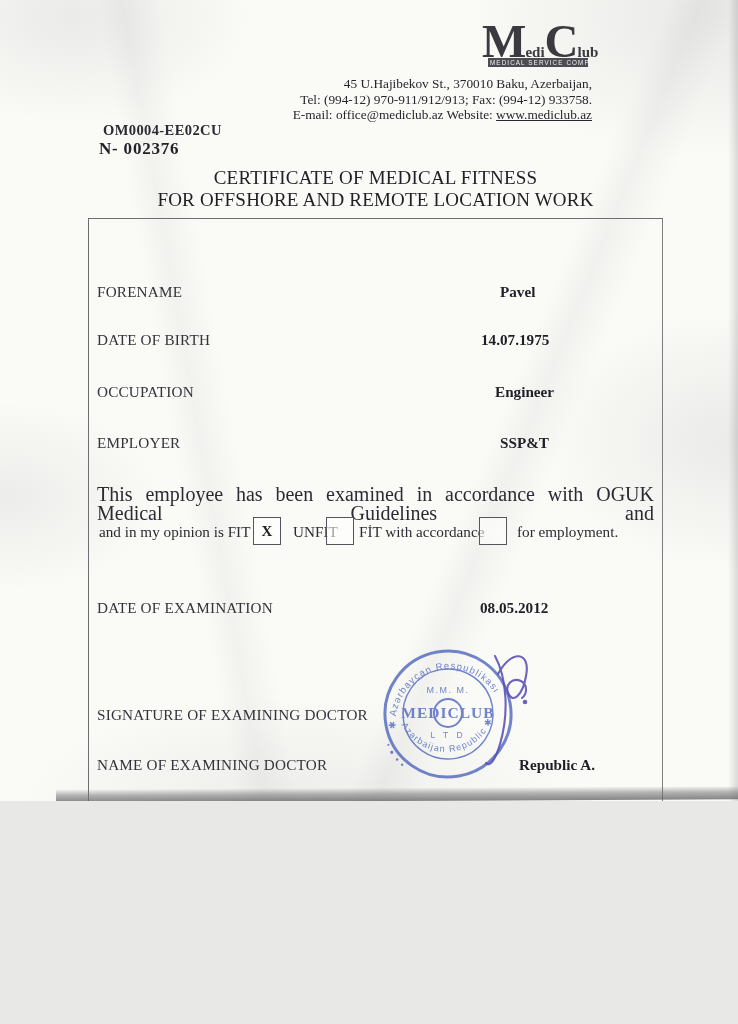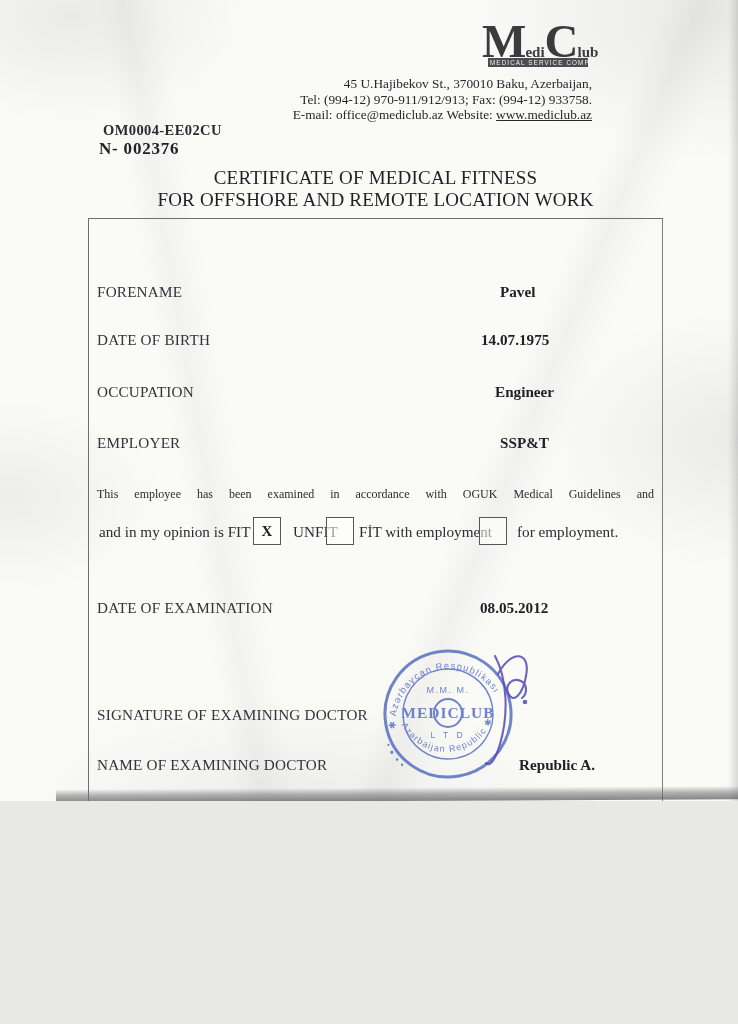--- a/index.html
+++ b/index.html
@@ -45,21 +45,21 @@
   .row{position:absolute;left:0;width:100%;height:24px;font-size:15.2px;}
   .row .lbl{position:absolute;left:8px;top:0;letter-spacing:0.2px;color:#33333b;}
   .row .val{position:absolute;top:0;font-weight:bold;color:#1f1f27;}
 
   .r0{top:12px}  .r0 .val{left:407px}
   .r1{top:64px}  .r1 .val{left:411px}
   .r2{top:112px} .r2 .val{left:392px}
   .r3{top:164px} .r3 .val{left:406px}
   .r4{top:215px} .r4 .val{left:411px}
 
-  .statement{position:absolute;left:8px;right:8px;top:266px;font-size:12px;line-height:18.5px;color:#2b2b33;}
+  .statement{position:absolute;left:8px;right:8px;top:266px;font-size:20px;line-height:18.5px;color:#2b2b33;}
   .stmt-line1{text-align:justify;text-align-last:justify;}
 
   .opinion{position:absolute;left:0;top:298px;width:100%;height:34px;font-size:15.2px;color:#2b2b33;}
   .opinion .t{position:absolute;top:6px;}
   .op-prefix{left:10px;}
   .op-unfit{left:204px;}
   .op-restrict{left:270px;}
   .op-suffix{left:428px;}
   .cb{position:absolute;top:0;width:26px;height:26px;border:1.6px solid #55555c;
     text-align:center;line-height:26px;font-weight:bold;font-size:15px;color:#222;background:rgba(255,255,255,0.55);}
@@ -123,21 +123,21 @@
 
     <div class="statement">
       <div class="stmt-line1">This employee has been examined in accordance with OGUK Medical Guidelines and</div>
     </div>
 
     <div class="opinion">
       <span class="t op-prefix">and in my opinion is FIT</span>
       <span class="cb cb1">X</span>
       <span class="t op-unfit">UNFIT</span>
       <span class="cb cb2"></span>
-      <span class="t op-restrict">FİT with employment</span>
+      <span class="t op-restrict">FİT with accordance</span>
       <span class="cb cb3"></span>
       <span class="t op-suffix">for employment.</span>
     </div>
 
     <div class="row r5">
       <span class="lbl">DATE OF EXAMINATION</span>
       <span class="val">08.05.2012</span>
     </div>
     <div class="row r7">
       <span class="lbl">SIGNATURE OF EXAMINING DOCTOR</span>

